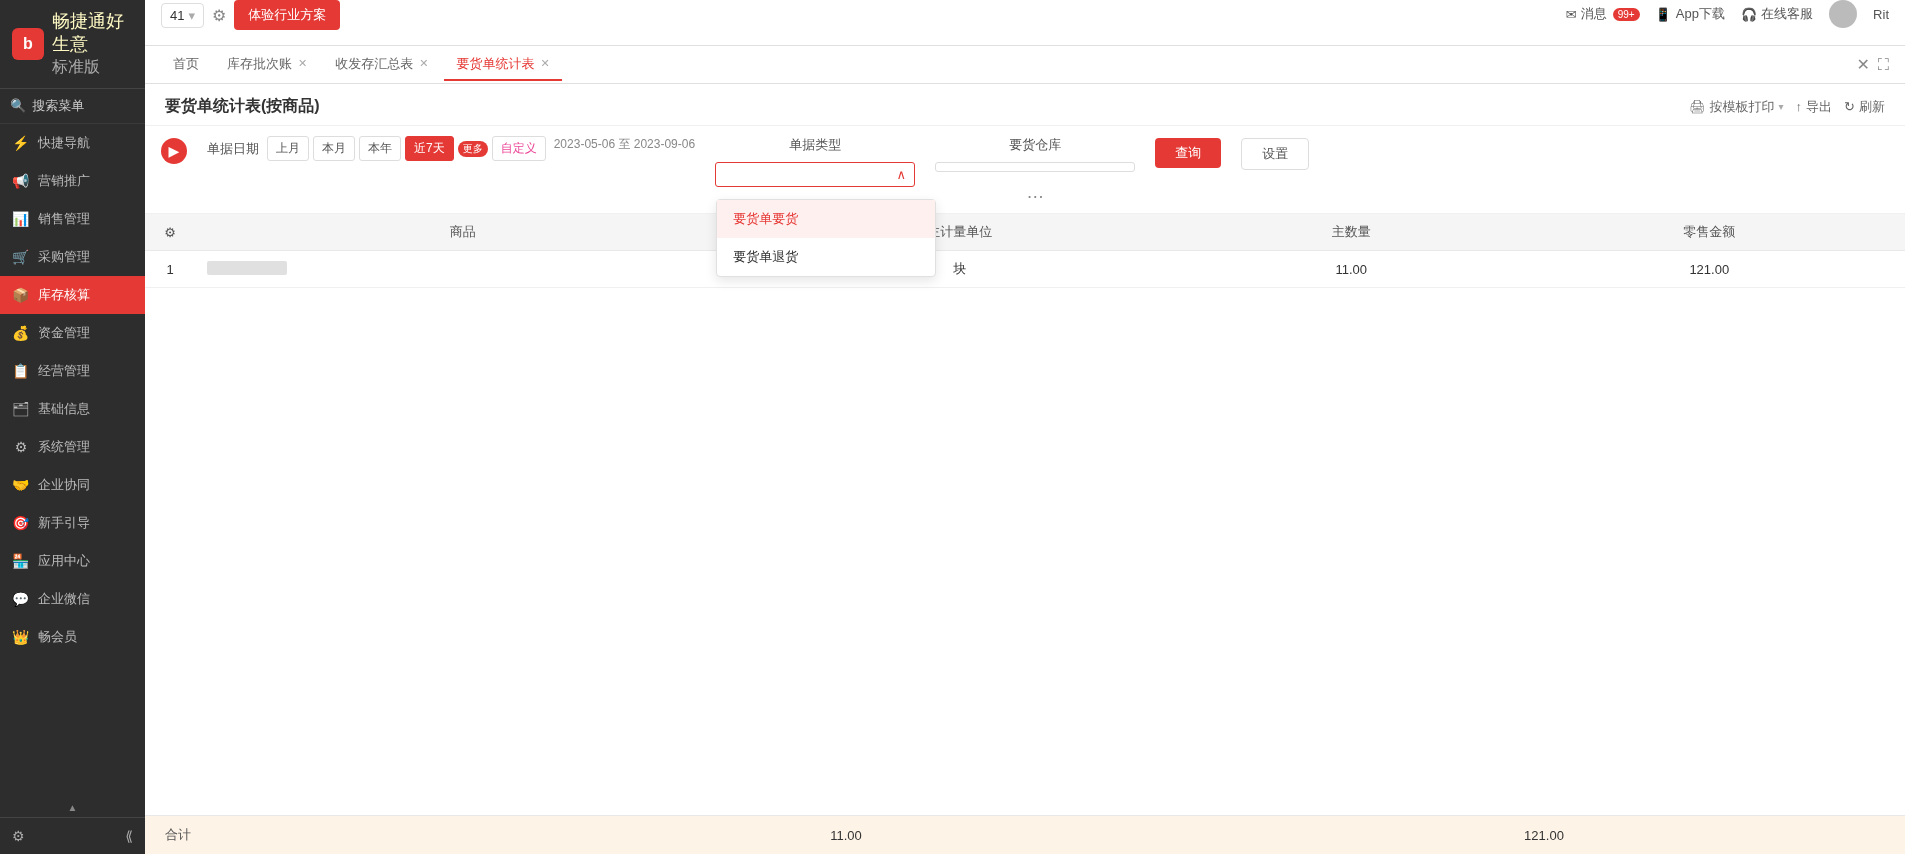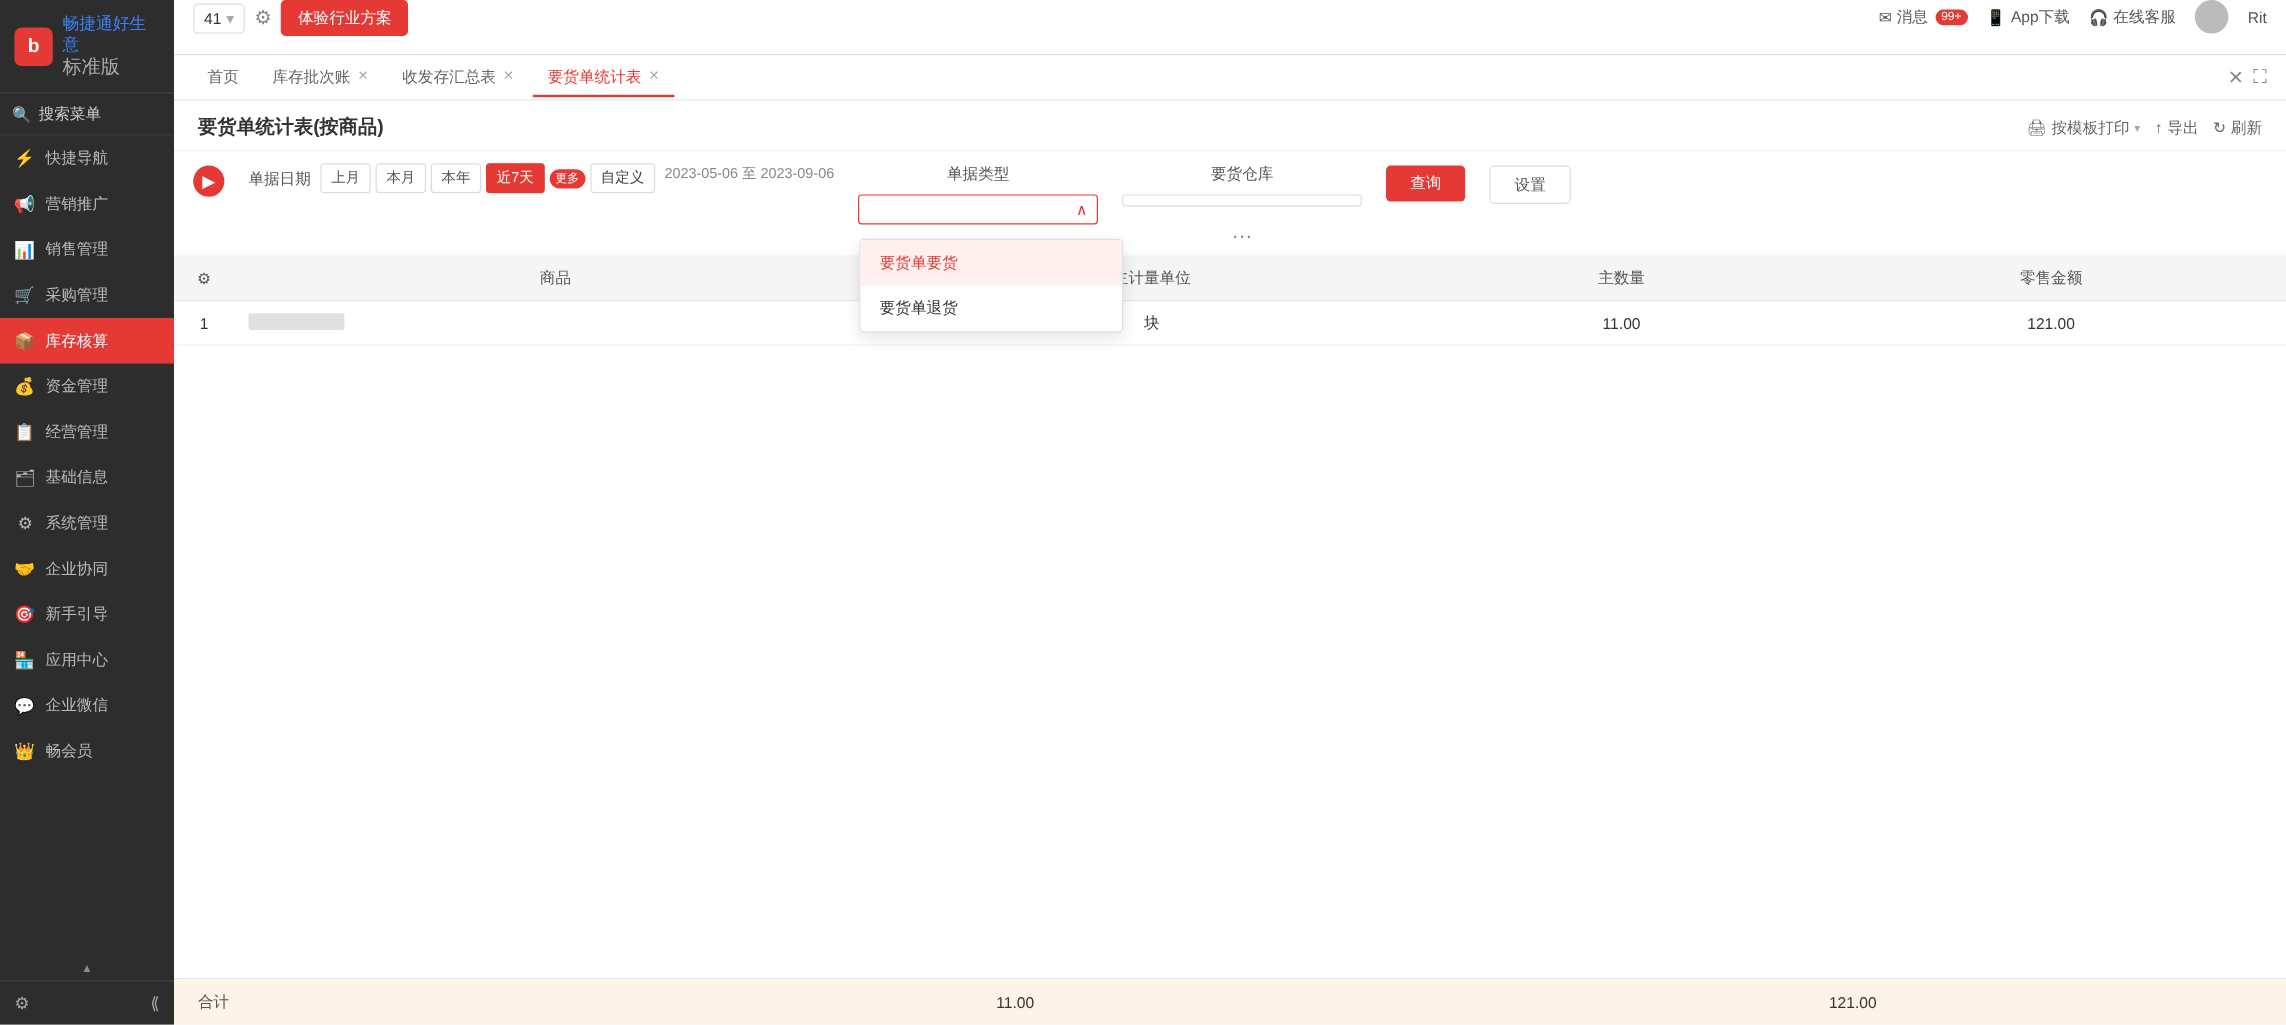--- a/index.html
+++ b/index.html
@@ -28,21 +28,21 @@
       background: #e53935;
       border-radius: 6px;
       display: flex;
       align-items: center;
       justify-content: center;
       color: white;
       font-weight: bold;
       font-size: 16px;
       flex-shrink: 0;
     }
-    .logo-text { font-size: 14px; color: #3b82f6; line-height: 1.3; }
+    .logo-text { font-size: 18px; color: #fef9c3; line-height: 1.3; }
     .logo-sub { font-size: 16px; color: #aaa; }
 
     .sidebar-search {
       display: flex;
       align-items: center;
       padding: 8px 10px;
       gap: 6px;
       cursor: pointer;
       color: #ccc;
       font-size: 13px;
@@ -269,21 +269,21 @@
       padding: 1px 5px;
       font-size: 10px;
       cursor: pointer;
     }
     .custom-btn {
       padding: 3px 8px;
       border: 1px solid #ddd;
       border-radius: 3px;
       cursor: pointer;
       font-size: 12px;
-      color: #404040;
+      color: #ec4899;
       background: #fff;
     }
 
     .filter-select-group {
       display: flex;
       align-items: center;
       gap: 8px;
       position: relative;
       flex-direction: column;
     }

